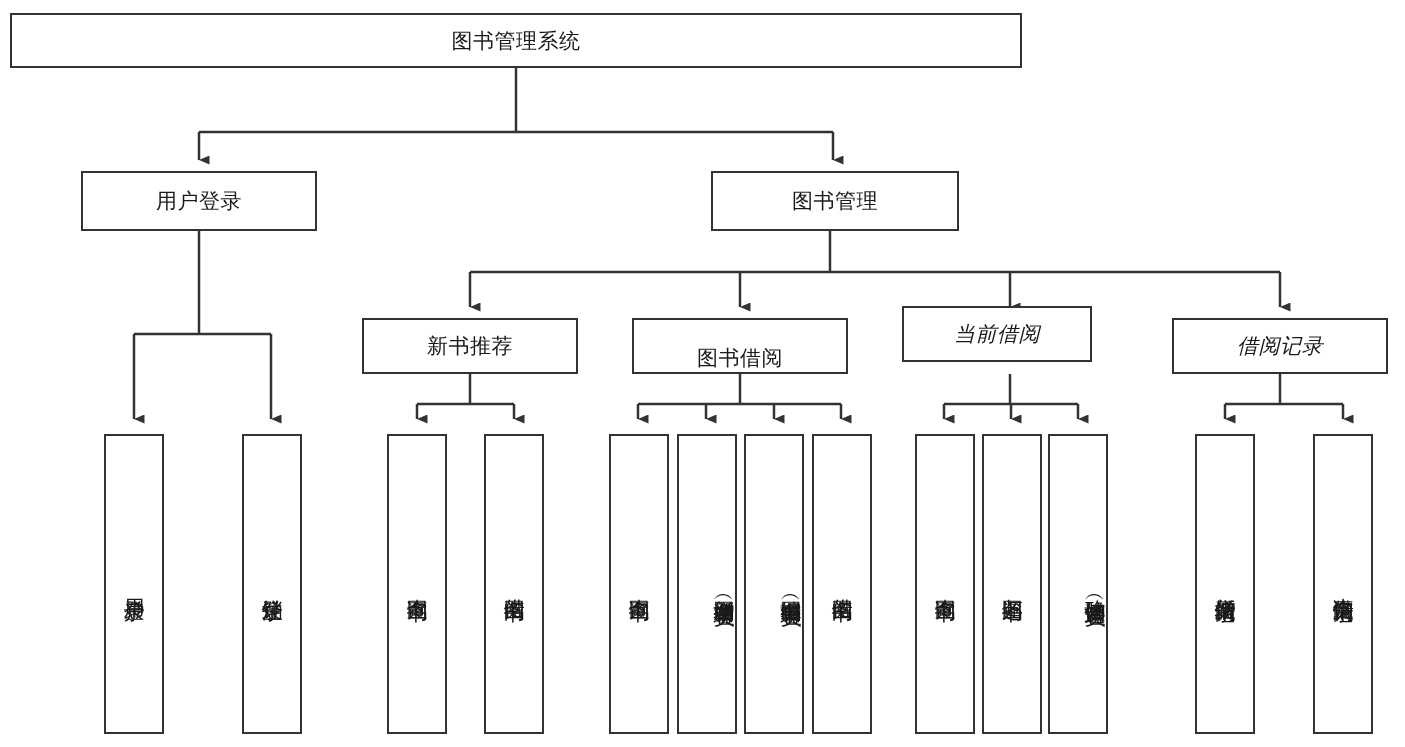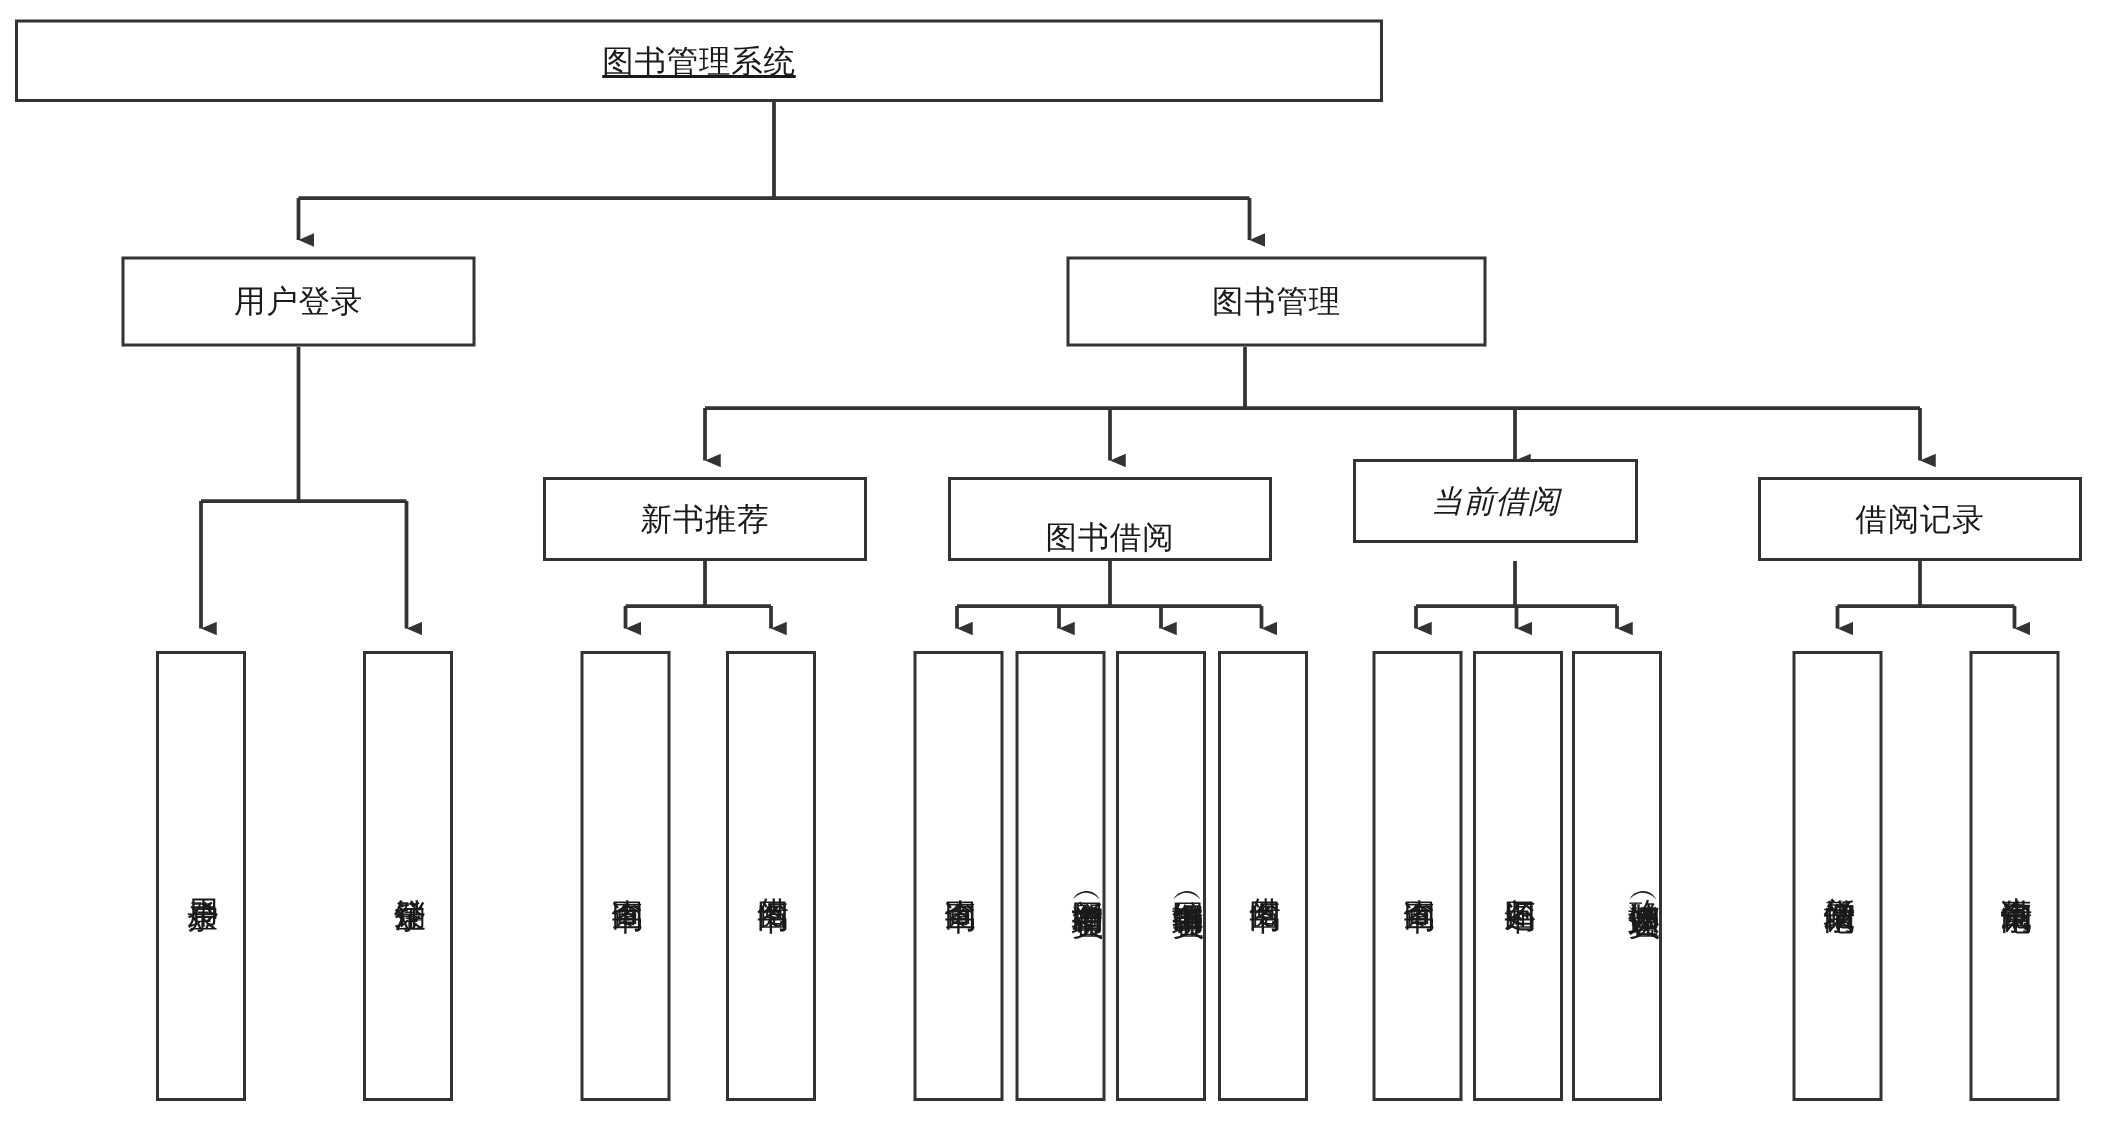--- a/index.html
+++ b/index.html
@@ -113,41 +113,41 @@
       <path d="M1011,404 L1011,419" marker-end="url(#arrowhead)"></path>
       <path d="M1078,404 L1078,419" marker-end="url(#arrowhead)"></path>
 
       <path d="M1280,374 L1280,404"></path>
       <path d="M1225,404 L1343,404"></path>
       <path d="M1225,404 L1225,419" marker-end="url(#arrowhead)"></path>
       <path d="M1343,404 L1343,419" marker-end="url(#arrowhead)"></path>
     </g>
   </svg>
 
-  <div class="node horiz" style="left:10px; top:13px; width:912px; height:55px;text-decoration:underline;">
+  <div class="node horiz" style="left:10px; top:13px; width:1012px; height:55px;">
     <span class="label">图书管理系统</span>
   </div>
 
   <div class="node horiz" style="left:81px; top:171px; width:236px; height:60px;">
     <span class="label">用户登录</span>
   </div>
-  <div class="node horiz" style="left:711px; top:171px; width:280px; height:60px;">
+  <div class="node horiz" style="left:711px; top:171px; width:248px; height:60px;">
     <span class="label">图书管理</span>
   </div>
 
   <div class="node horiz" style="left:362px; top:318px; width:216px; height:56px;">
     <span class="label">新书推荐</span>
   </div>
   <div class="node horiz" style="left:632px; top:318px; width:216px; height:56px;align-items:flex-end;">
     <span class="label">图书借阅</span>
   </div>
   <div class="node horiz" style="left:902px; top:306px; width:190px; height:56px;font-style:italic;">
     <span class="label">当前借阅</span>
   </div>
-  <div class="node horiz" style="left:1172px; top:318px; width:216px; height:56px;">
+  <div class="node horiz" style="left:1172px; top:318px; width:216px; height:56px;font-style:italic;">
     <span class="label">借阅记录</span>
   </div>
 
   <div class="node vert centered" style="left:104px; top:434px; width:60px; height:300px;">
     <span class="label">用户登录</span>
   </div>
   <div class="node vert centered" style="left:242px; top:434px; width:60px; height:300px;">
     <span class="label">注销登录</span>
   </div>
 

